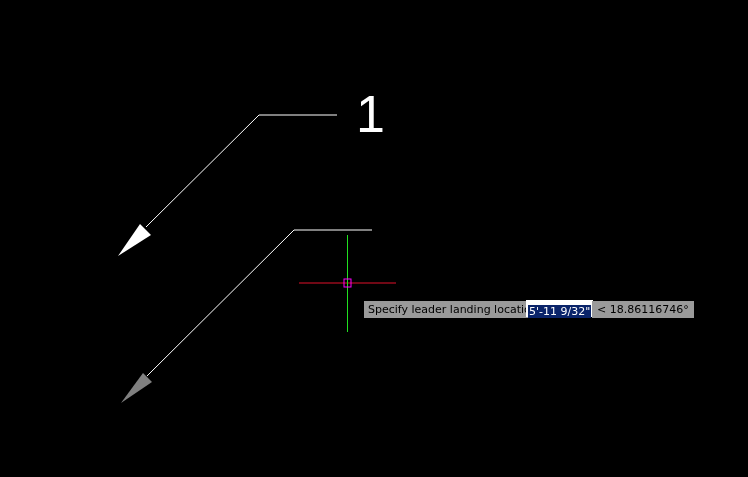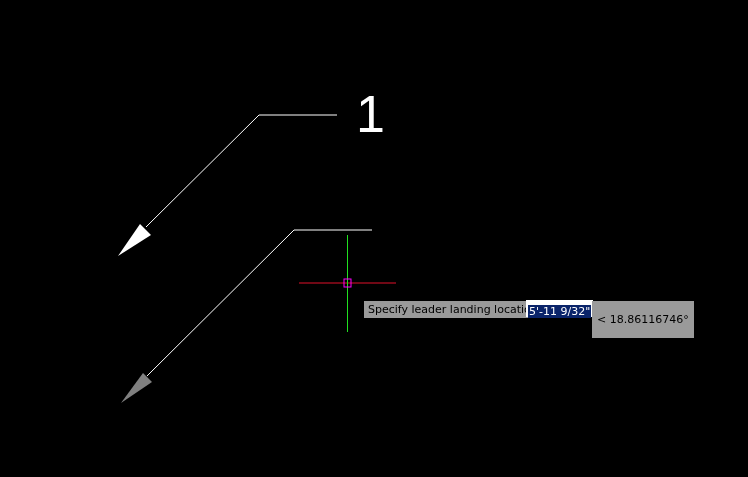--- a/index.html
+++ b/index.html
@@ -2,21 +2,21 @@
 <html><head>
 <meta charset="utf-8">
 <style>
   html, body { margin:0; padding:0; background:#000; }
   body { width:748px; height:477px; position:relative; overflow:hidden; font-family:"Liberation Sans", sans-serif; }
   #canvas { position:absolute; left:0; top:0; width:748px; height:477px; }
   .label-1 { position:absolute; left:356px; top:88px; font-size:52px; color:#fff; font-family:"Liberation Sans", sans-serif; line-height:1; }
   .tooltip { position:absolute; left:364px; top:301px; background:#9a9a9a; color:#000; font-size:11px; padding:2px 4px; height:13px; line-height:13px; white-space:nowrap; font-family:"DejaVu Sans", sans-serif; }
   .input-box { position:absolute; left:526px; top:300px; background:#fff; padding:1px 2px; height:15px; }
   .input-val { background:#0a246a; color:#fff; font-size:11px; line-height:13px; padding:0 1px; display:inline-block; font-family:"DejaVu Sans", sans-serif; }
-  .angle { position:absolute; left:592px; top:301px; background:#9a9a9a; color:#000; font-size:11px; padding:12px 5px; height:13px; line-height:13px; white-space:nowrap; font-family:"DejaVu Sans", sans-serif; }
+  .angle { position:absolute; left:592px; top:301px; background:#9a9a9a; color:#000; font-size:11px; padding:2px 5px; height:13px; line-height:13px; white-space:nowrap; font-family:"DejaVu Sans", sans-serif; }
 </style>
 </head>
 <body>
 
 <svg id="canvas" width="748" height="477" viewBox="0 0 748 477">
 
   <g>
     <line x1="259" y1="115" x2="337" y2="115" stroke="#fff" stroke-width="1"></line>
     <line x1="259" y1="115" x2="146" y2="227" stroke="#fff" stroke-width="1"></line>
     <polygon points="118,256 140,224 151,235" fill="#fff"></polygon>

